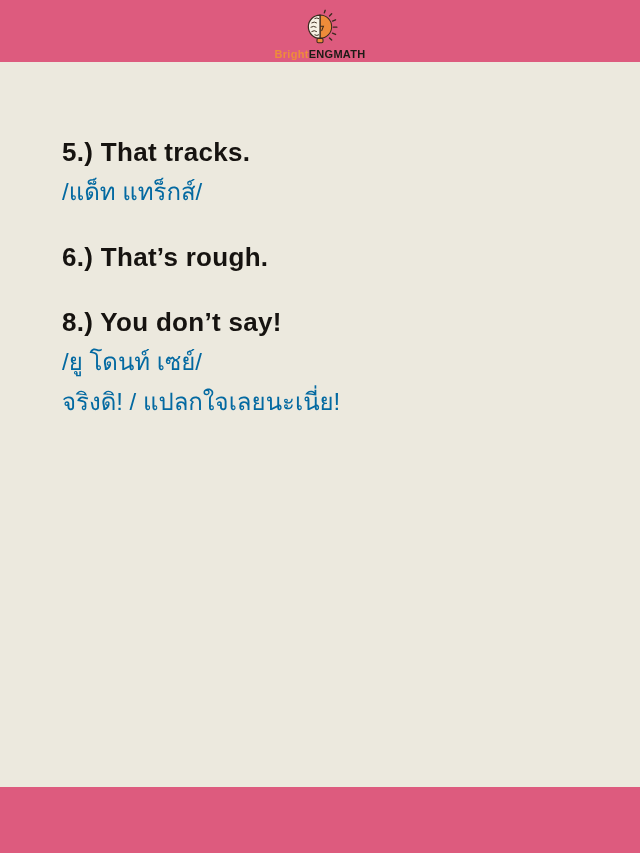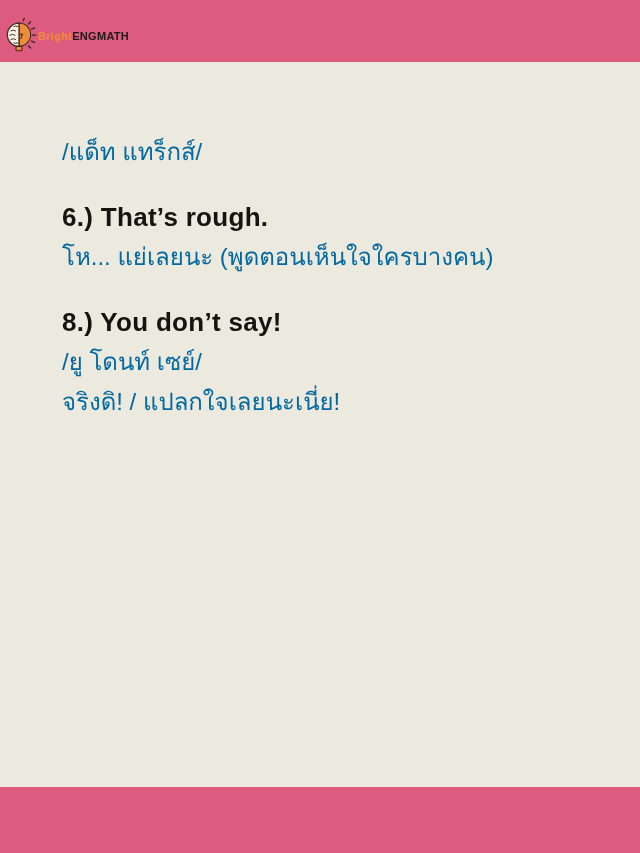--- a/index.html
+++ b/index.html
@@ -13,21 +13,21 @@
   .frame {
     width: 640px;
     height: 853px;
     display: flex;
     flex-direction: column;
   }
   .top-bar {
     height: 62px;
     background: #dd5b7e;
     display: flex;
-    flex-direction: row;
+    flex-direction: column;
     align-items: center;
     justify-content: flex-start;
     padding-top: 9px;
     box-sizing: border-box;
     position: relative;
     z-index: 2;
   }
   .logo-icon { width: 38px; height: 38px; display: block; }
   .wordmark {
     font-size: 11px;
@@ -98,26 +98,26 @@
       <rect x="18.5" y="34" width="7" height="5" rx="1.5" fill="#ee8c3a" stroke="#3a2a1e" stroke-width="1.2"></rect>
     </svg>
     <div class="wordmark">
       <span class="brand-first">Bright</span><span class="brand-second">ENGMATH</span>
     </div>
   </div>
 
   <div class="content">
 
     <div class="entry">
+      <div class="entry-title">5.) That tracks.</div>
       <div class="entry-phonetic">/แด็ท แทร็กส์/</div>
     </div>
 
     <div class="entry">
       <div class="entry-title">6.) That’s rough.</div>
-      <div class="entry-meaning">โห... แย่เลยนะ (พูดตอนเห็นใจใครบางคน)</div>
     </div>
 
 
     <div class="entry">
       <div class="entry-title">8.) You don’t say!</div>
       <div class="entry-phonetic">/ยู โดนท์ เซย์/</div>
       <div class="entry-meaning">จริงดิ! / แปลกใจเลยนะเนี่ย!</div>
     </div>
 
   </div>

